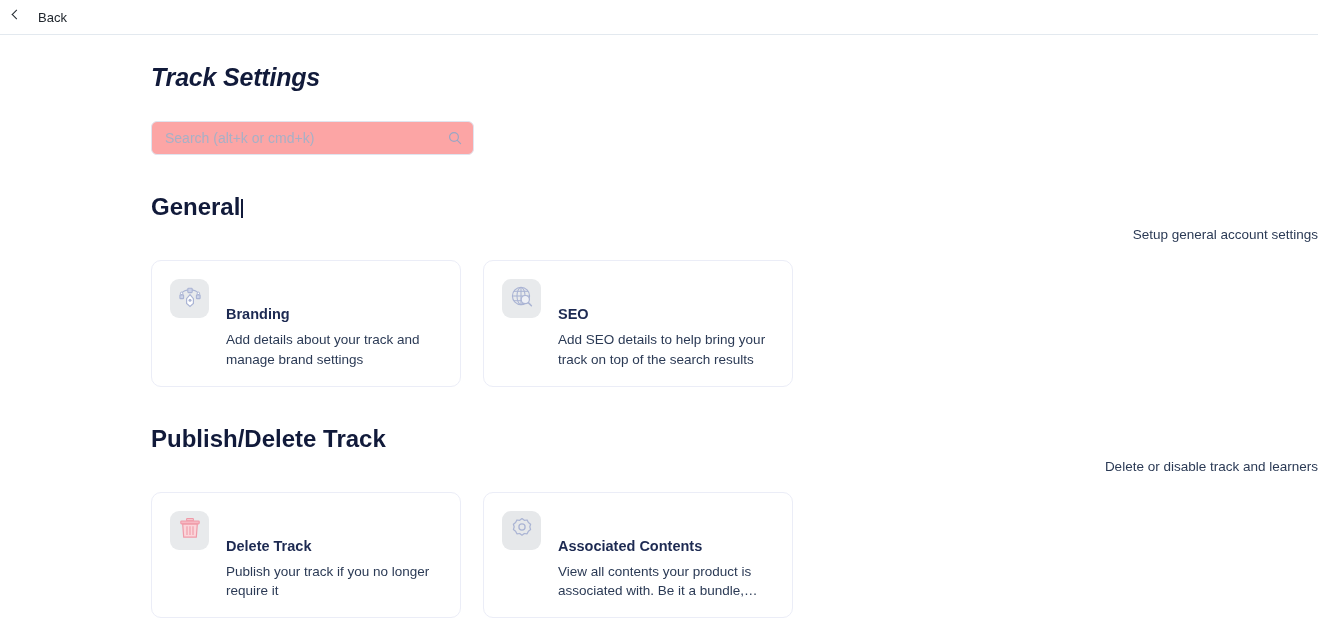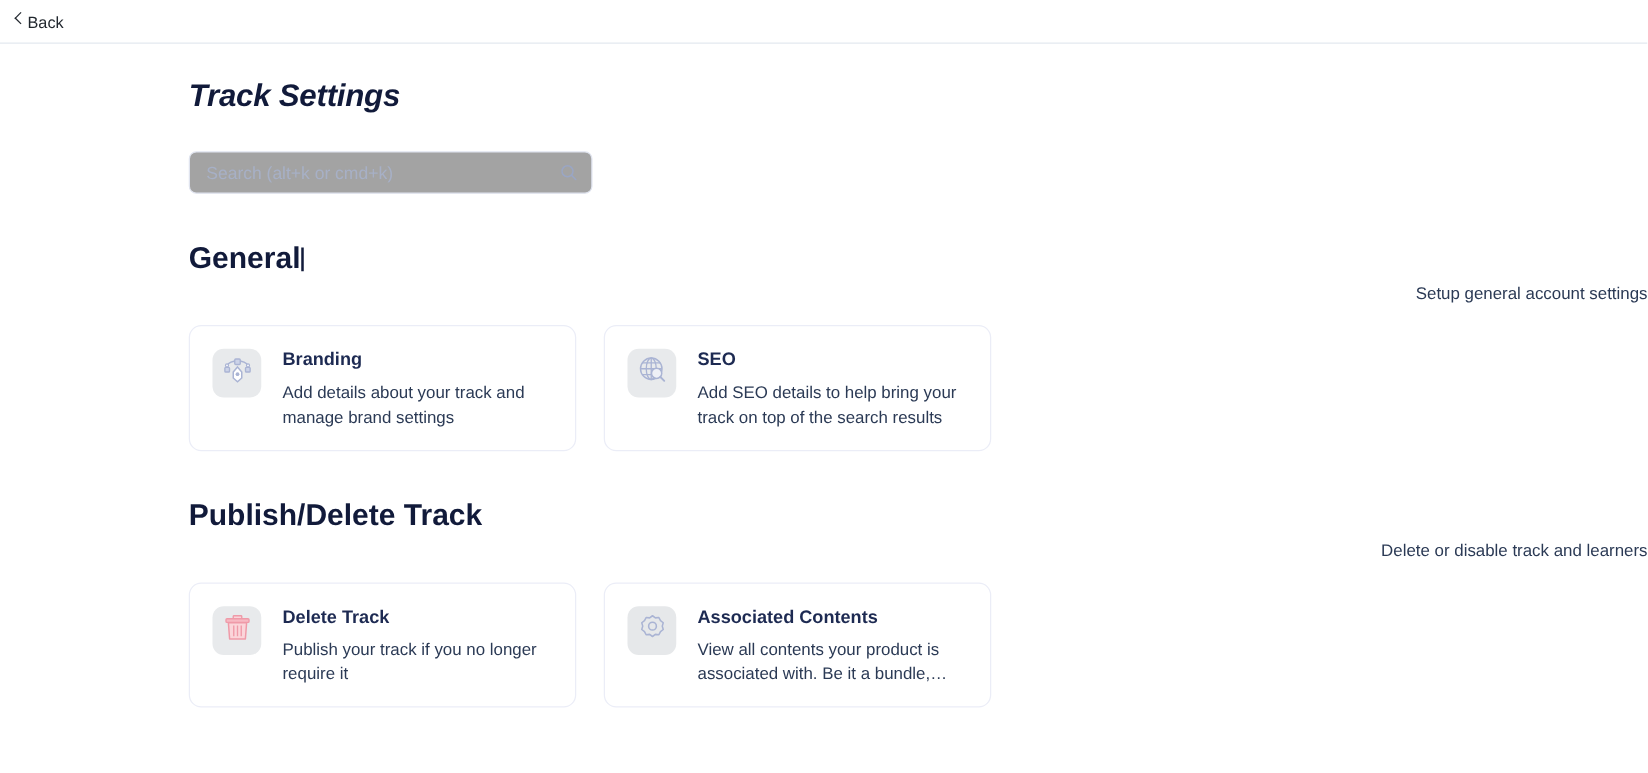--- a/index.html
+++ b/index.html
@@ -14,21 +14,21 @@
 
   
   .topbar {
     height: 35px;
     border-bottom: 1px solid #e3e9ef;
     display: flex; align-items: center;
     padding-left: 13px;
     background: #ffffff;
   }
   .back-link {
-    display: inline-flex; align-items: flex-start; gap: 2px;
+    display: inline-flex; align-items: flex-start; gap: 18px;
     font-size: 13px; color: #21272e; cursor: pointer;
     line-height: 1;
   }
   .chev {
     display:inline-block; width: 7px; height: 7px;
     border-left: 1.6px solid #21272e;
     border-bottom: 1.6px solid #21272e;
     transform: rotate(45deg);
     position: relative; top: 0px;
   }
@@ -45,21 +45,21 @@
   }
 
   
   .search-wrap {
     margin-top: 29px;
     width: 323px; height: 34px;
     border: 1px solid #e0e4ef;
     border-radius: 6px;
     display: flex; align-items: center;
     padding: 0 11px;
-    background: #a3a3a3;
+    background: #fca5a5;
   }
   .search-input {
     flex: 1; border: none; outline: none;
     font-family: "Liberation Sans", sans-serif;
     font-size: 14px; color: #28324a;
     background: transparent;
   }
   .search-input::placeholder { color: #a7b0c6; }
   .search-icon svg { display:block; }
 
@@ -90,21 +90,21 @@
   }
 
   .icon-tile {
     width: 39px; height: 39px; flex: 0 0 39px;
     border-radius: 9px;
     background: #e8eaec;
     display: flex; align-items: center; justify-content: center;
   }
   .icon-tile.grayer { background: #e6e8ea; }
 
-  .card-body { padding-top: 1px; }
+  .card-body { padding-top: 1px; margin-top: 26px; }
   .card-title {
     font-size: 14.5px; font-weight: bold; color: #1d2a52;
     margin: 0 0 7px 0; line-height: 1.2;
   }
   .card-desc {
     font-size: 13.5px; color: #2b3a55; margin: 0;
     line-height: 1.45; max-width: 232px;
   }
 </style>
 </head>

